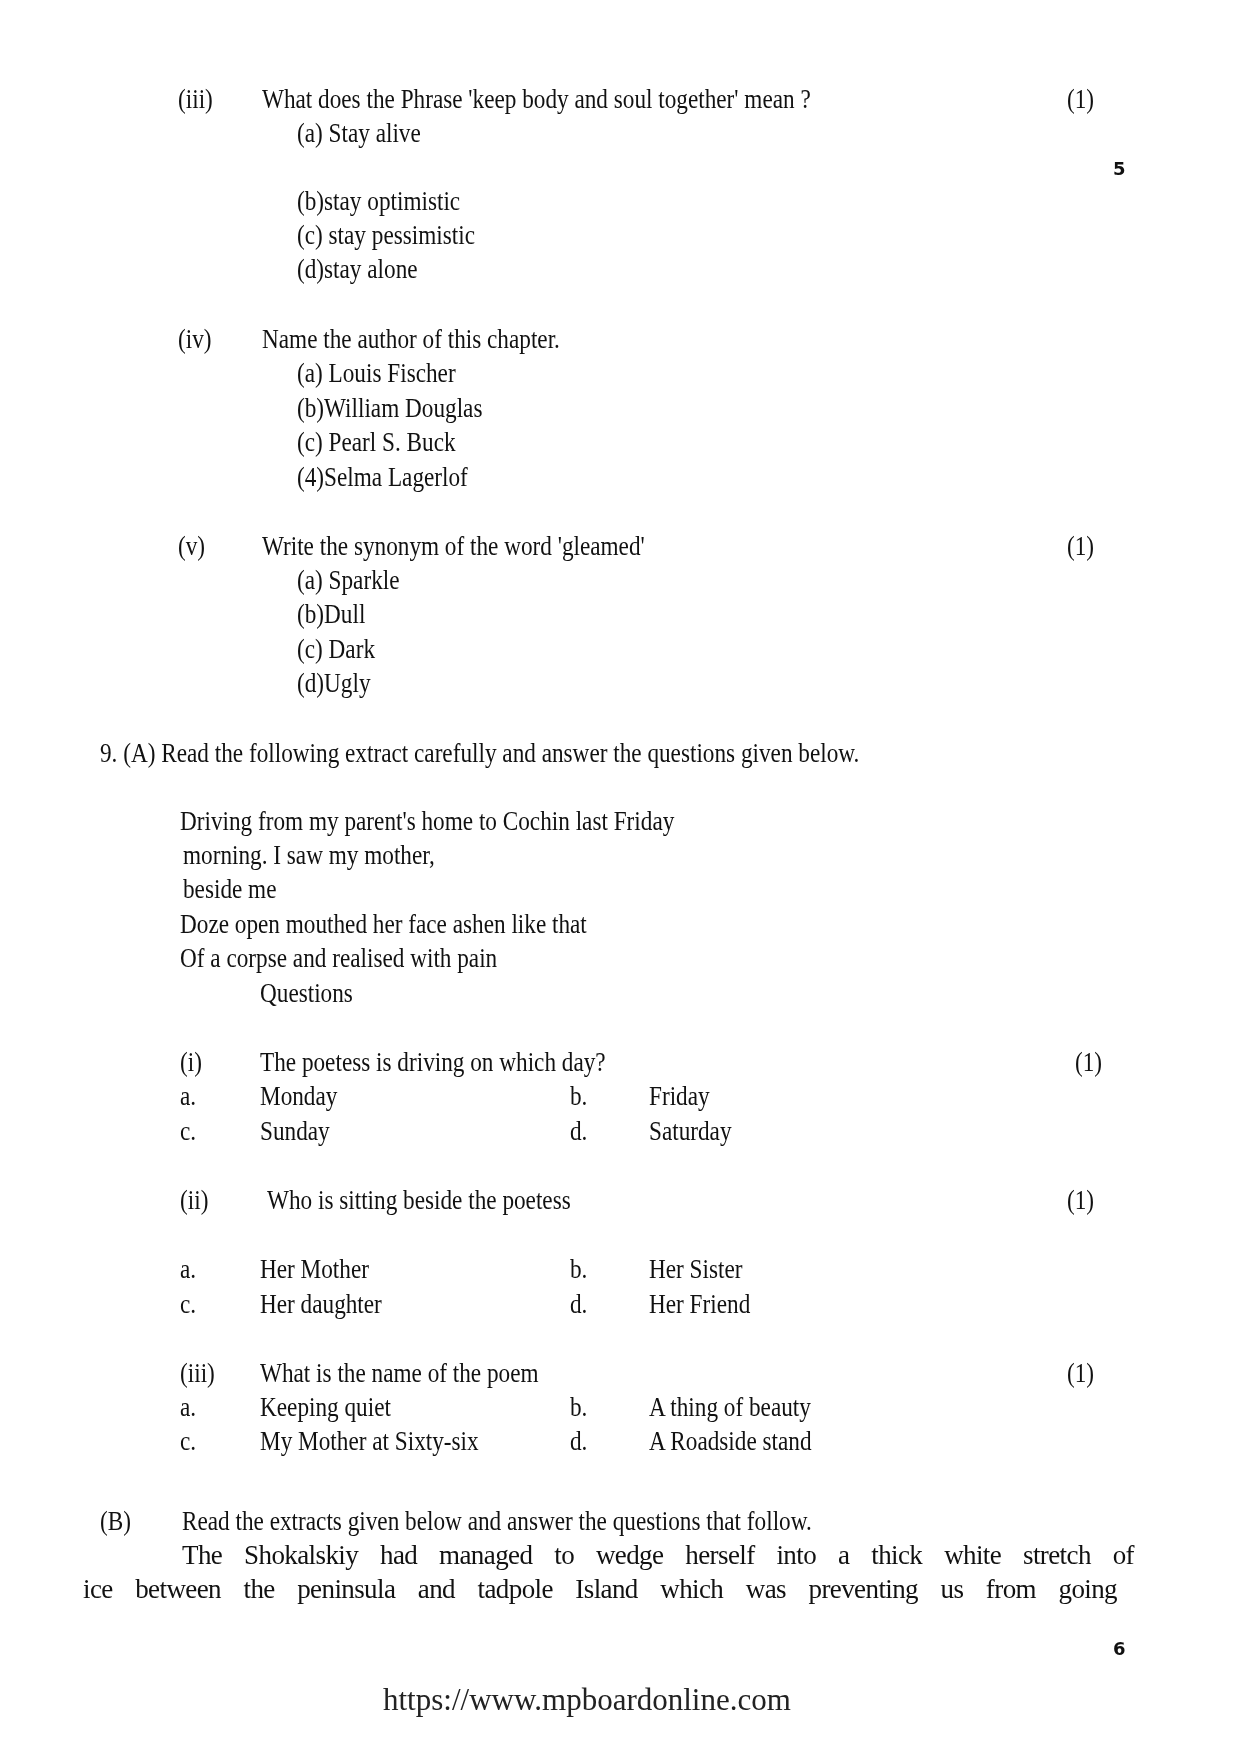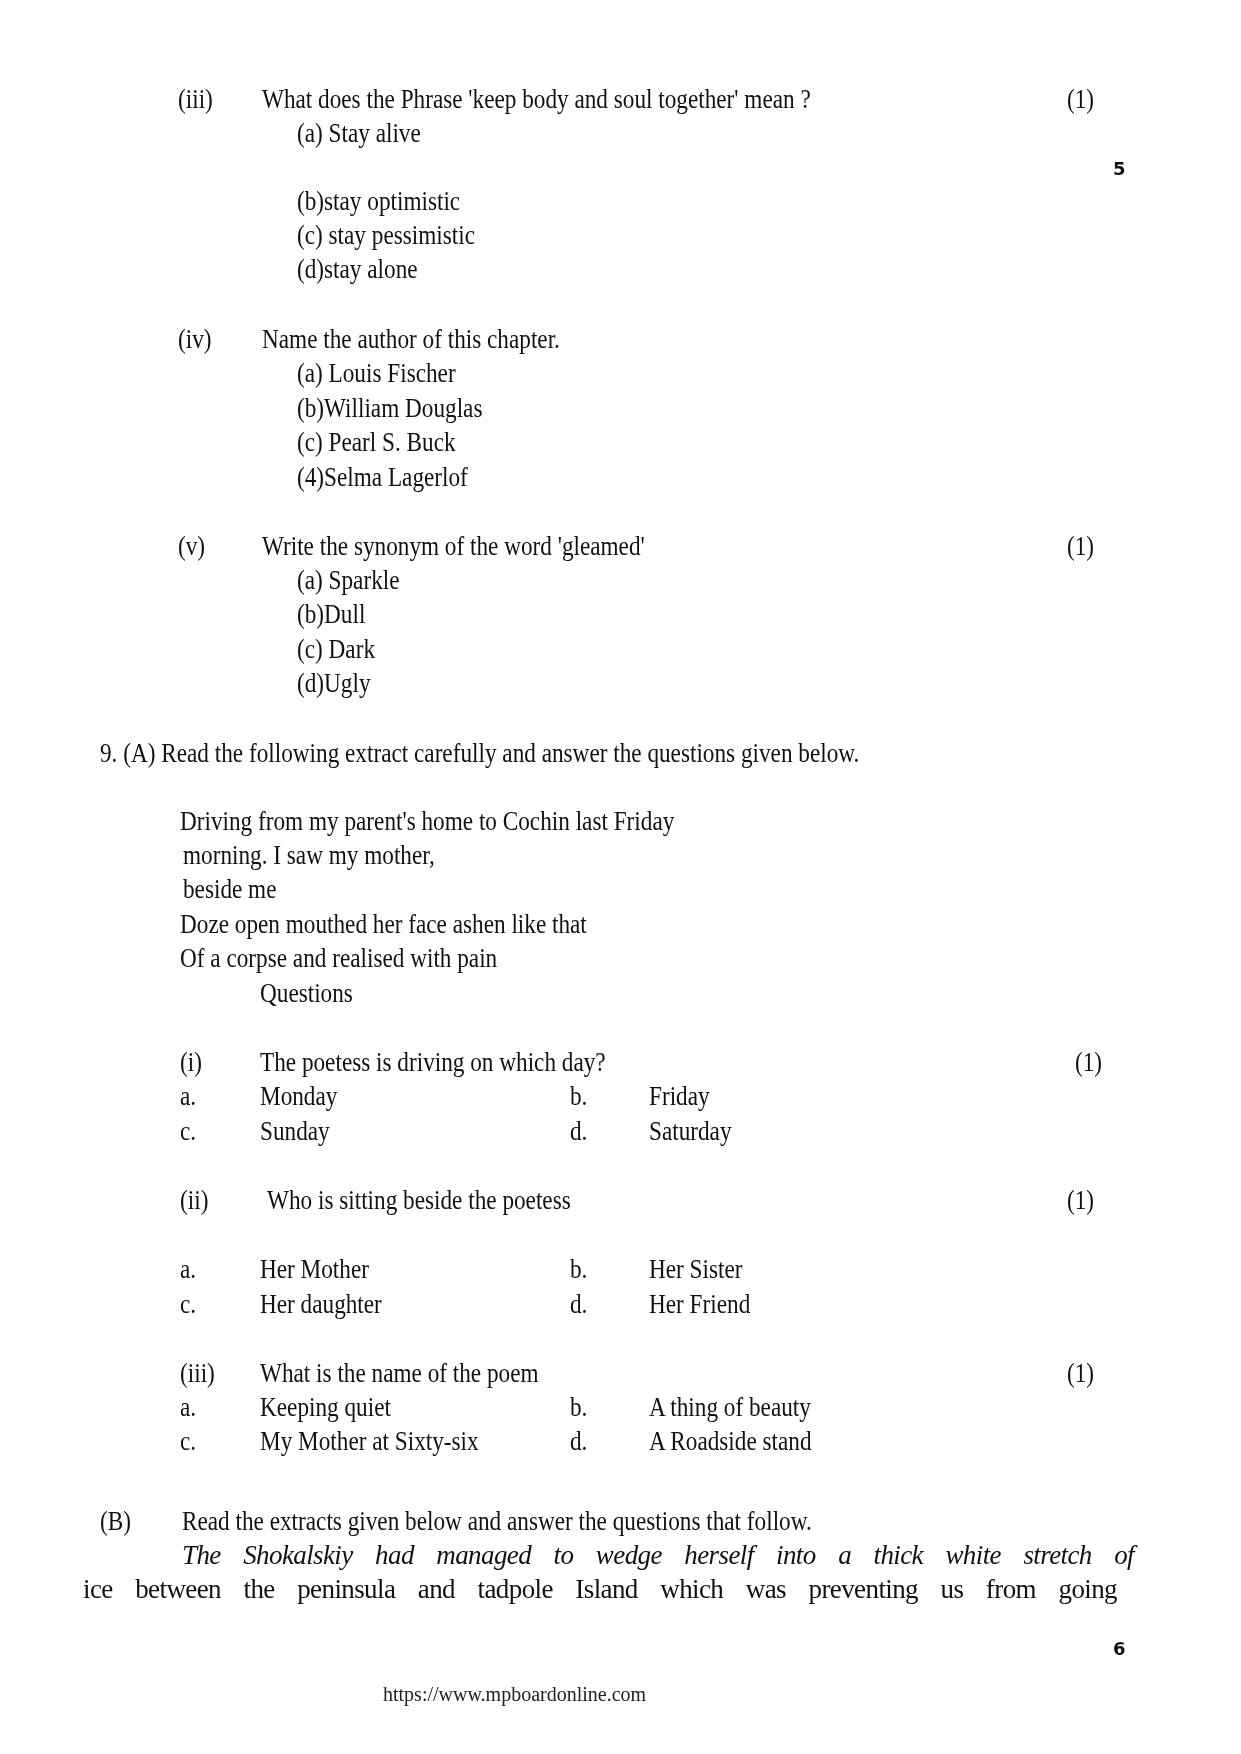--- a/index.html
+++ b/index.html
@@ -6,21 +6,21 @@
   body {
     width: 1241px; height: 1754px; position: relative; overflow: hidden;
     font-family: "Liberation Serif", "DejaVu Serif", serif;
     color: #111111;
     font-size: 27px;
   }
   .abs { position: absolute; white-space: nowrap; line-height: 1; }
   .cond { transform: scaleX(0.86); transform-origin: left top; display: inline-block; }
   .marks { position: absolute; white-space: nowrap; line-height: 1; font-size: 27px; }
   .pageno { font-family: "DejaVu Sans", sans-serif; font-weight: bold; font-size: 18px; }
-  .url { font-family: "Liberation Serif", serif; font-size: 20px; color: #222; }
+  .url { font-family: "Liberation Serif", serif; font-size: 31px; color: #222; }
 </style>
 </head>
 <body>
 
 <div>
   <span class="abs cond" style="left:178px; top:86px;">(iii)</span>
   <span class="abs cond" style="left:262px; top:86px;">What does the Phrase 'keep body and soul together' mean ?</span>
   <span class="marks cond" style="left:1067px; top:86px;">(1)</span>
   <span class="abs cond" style="left:297px; top:120px;">(a) Stay alive</span>
   <span class="abs cond" style="left:297px; top:188px;">(b)stay optimistic</span>
@@ -100,19 +100,19 @@
     <span class="abs cond" style="left:180px; top:1428px;">c.</span>
     <span class="abs cond" style="left:260px; top:1428px;">My Mother at Sixty-six</span>
     <span class="abs cond" style="left:570px; top:1428px;">d.</span>
     <span class="abs cond" style="left:649px; top:1428px;">A Roadside stand</span>
   </div>
 </div>
 
 <div>
   <span class="abs cond" style="left:100px; top:1508px;">(B)</span>
   <span class="abs cond" style="left:182px; top:1508px;">Read the extracts given below and answer the questions that follow.</span>
-  <span class="abs" style="left:182px; top:1542px; width:952px; text-align:justify; text-align-last:justify; letter-spacing:-0.6px;font-style:italic;">The Shokalskiy had managed to wedge herself into a thick white stretch of</span>
+  <span class="abs" style="left:182px; top:1542px; width:952px; text-align:justify; text-align-last:justify; letter-spacing:-0.6px;">The Shokalskiy had managed to wedge herself into a thick white stretch of</span>
   <span class="abs" style="left:83px; top:1576px; width:1034px; text-align:justify; text-align-last:justify; letter-spacing:-0.6px;">ice between the peninsula and tadpole Island which was preventing us from going</span>
 </div>
 
 <span class="abs pageno" style="left:1113px; top:1640px;">6</span>
 
 <span class="abs url" style="left:383px; top:1684px;">https://www.mpboardonline.com</span>
 
 </body></html>

